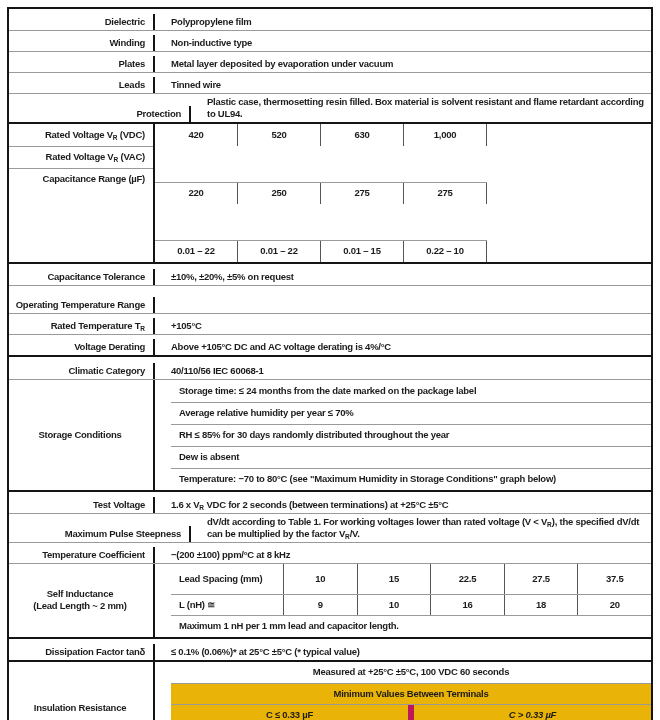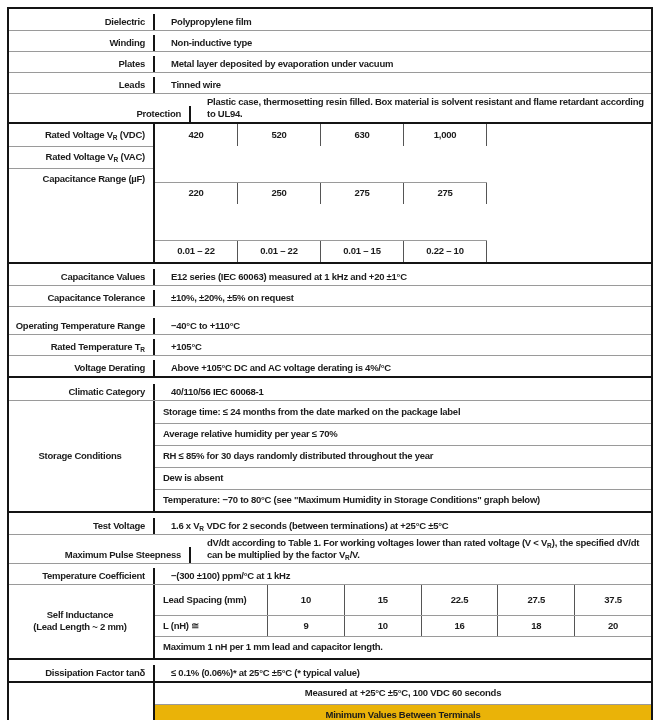--- a/index.html
+++ b/index.html
@@ -47,21 +47,21 @@
   .vc { flex:1; display:flex; align-items:center; justify-content:center; border-right:1px solid #555; }
   .vblank { flex:1; }
 
   
   .g { display:flex; align-items:stretch; }
   .glbl {
     flex:0 0 146px; border-right:2px solid #141414;
     display:flex; flex-direction:column; align-items:center; justify-content:center;
     text-align:center; padding:2px 6px 2px 4px;
   }
-  .gcontent { flex:1; display:flex; flex-direction:column; }
+  .gcontent { flex:1; display:flex; flex-direction:column;margin-left:16px; }
   .gcontent > * + * { border-top:1px solid #9a9a9a; }
   .grow { display:flex; align-items:center; min-height:22px; padding:2px 6px 2px 8px; }
 
   
   .sirow { display:flex; align-items:stretch; }
   .sirow.tall { min-height:30px; }
   .sirow.mid  { min-height:21px; }
   .sihead { flex:0 0 112px; display:flex; align-items:center; padding:2px 4px 2px 8px; }
   .sic { flex:1; display:flex; align-items:center; justify-content:center; border-left:1px solid #555; }
 
@@ -154,40 +154,29 @@
           <div class="vc">0.22 – 10</div>
         </div>
       </div>
       <div class="vblank"></div>
     </div>
   </div>
 
   <div class="sec thick">
     <div class="row h1">
       <div class="lbl">
-          <span>Capacitance Values</span>
-        </div>
-      <div class="val">
-          <span>E12 series (IEC 60063) measured at 1 kHz and +20 ±1°C</span>
-        </div>
-    </div>
-    <div class="row h1">
-      <div class="lbl">
           <span>Capacitance Tolerance</span>
         </div>
       <div class="val">
           <span>±10%, ±20%, ±5% on request</span>
         </div>
     </div>
     <div class="row h3">
       <div class="lbl">
           <span>Operating Temperature Range</span>
-        </div>
-      <div class="val">
-          <span>−40°C to +110°C</span>
         </div>
     </div>
     <div class="row h1">
       <div class="lbl">
           <span><span>Rated Temperature T</span><sub>R</sub></span>
         </div>
       <div class="val">
           <span>+105°C</span>
         </div>
     </div>
@@ -249,21 +238,21 @@
         </div>
       <div class="val">
           <span><span>dV/dt according to Table 1. For working voltages lower than rated voltage (V &lt; V</span><sub>R</sub><span>), the specified dV/dt can be multiplied by the factor V</span><sub>R</sub><span>/V.</span></span>
         </div>
     </div>
     <div class="row h1">
       <div class="lbl">
           <span>Temperature Coefficient</span>
         </div>
       <div class="val">
-          <span>−(300 ±100) ppm/°C at 1 kHz</span>
+          <span>−(200 ±100) ppm/°C at 8 kHz</span>
         </div>
     </div>
     <div class="g">
       <div class="glbl">
         <span>Self Inductance</span>
         <span>(Lead Length ~ 2 mm)</span>
       </div>
       <div class="gcontent">
         <div class="sirow tall">
           <div class="sihead">Lead Spacing (mm)</div>

